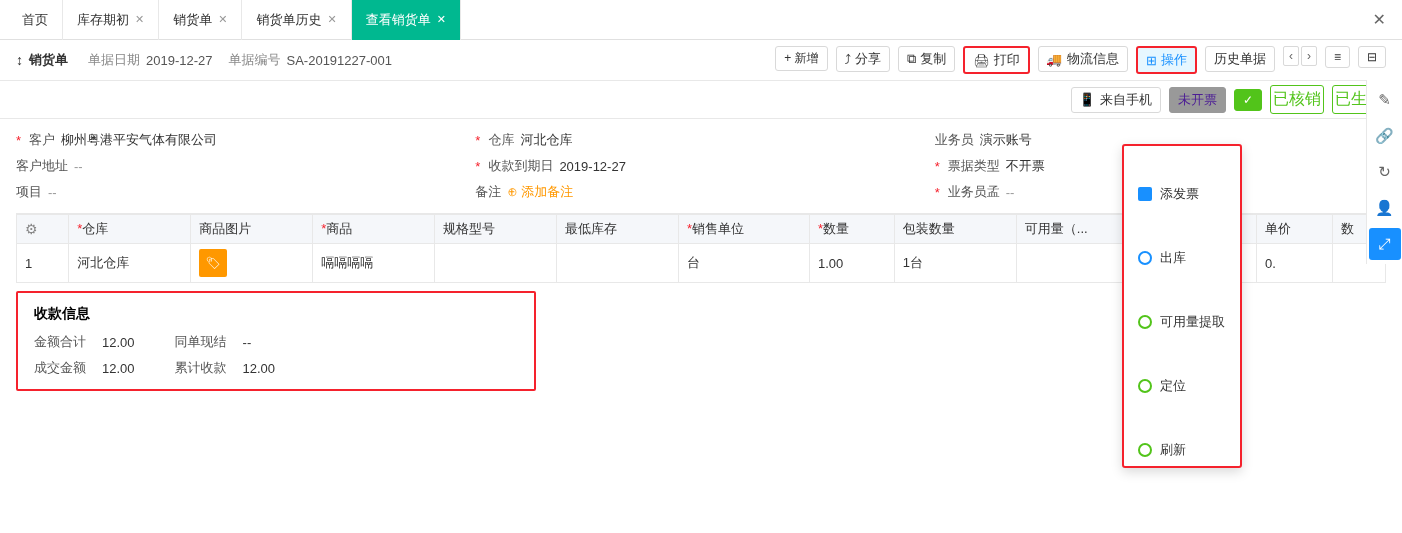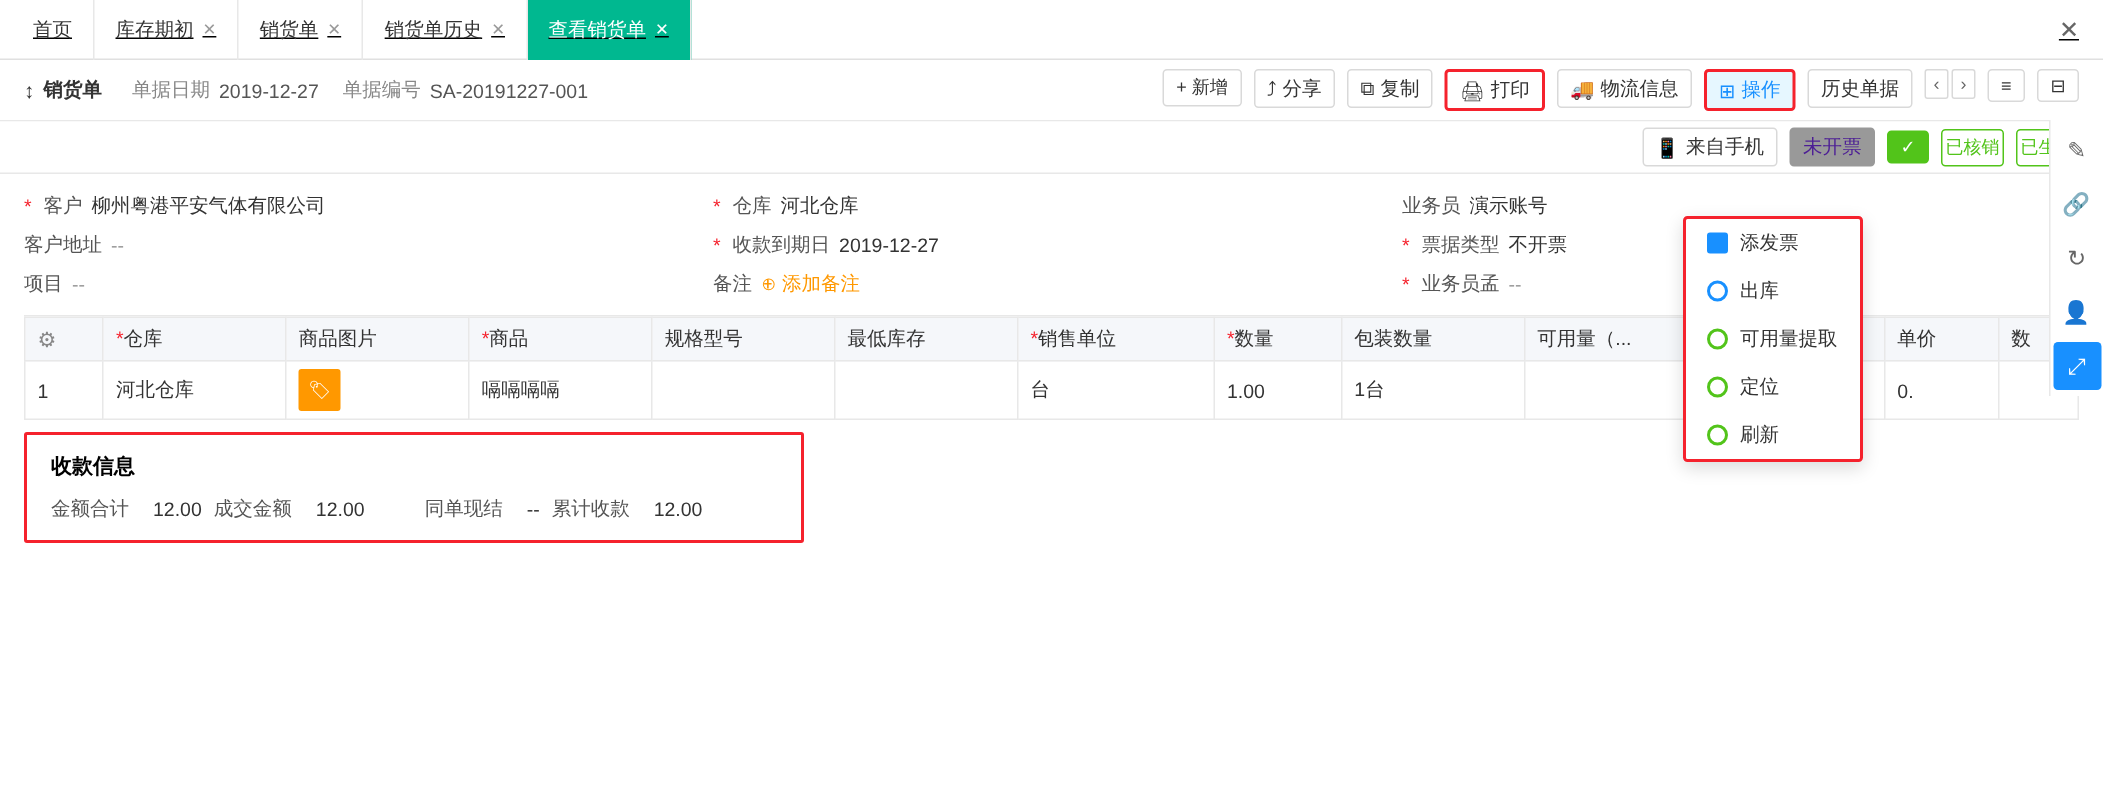--- a/index.html
+++ b/index.html
@@ -3,21 +3,20 @@
   <meta charset="utf-8">
   <style>
     * { box-sizing: border-box; margin: 0; padding: 0; font-family: 'Microsoft YaHei', SimSun, sans-serif; font-size: 13px; }
     body { background: #f0f2f5; overflow: hidden; }
 
     
     .tab-bar {
       display: flex; align-items: center; background: #fff;
       border-bottom: 1px solid #e0e0e0; height: 40px; padding: 0 8px;
       position: relative;
-      text-decoration: underline;
     }
     .tab-item {
       display: flex; align-items: center; padding: 0 14px; height: 40px;
       cursor: pointer; border-right: 1px solid #e8e8e8; color: #333;
       white-space: nowrap; font-size: 13px;
     }
     .tab-item .close-btn {
       margin-left: 6px; color: #999; font-size: 11px; cursor: pointer;
     }
     .tab-item.active {
@@ -47,21 +46,21 @@
       margin-left: auto; display: flex; align-items: flex-start; gap: 8px;
     }
     .action-btn {
       display: flex; align-items: center; gap: 4px; padding: 3px 8px;
       border: 1px solid #d9d9d9; border-radius: 3px; background: #fff;
       cursor: pointer; color: #333; font-size: 12px; white-space: nowrap;
     }
     .action-btn.active { background: #e6f7ff; border-color: #1890ff; color: #1890ff; }
     .action-btn.highlighted { background: #fff; border: 2px solid #f5222d; color: #333; }
     .status-btn {
-      padding: 3px 2px; border-radius: 3px; border: 1px solid; font-size: 12px; cursor: pointer;
+      padding: 3px 2px; border-radius: 3px; border: 1px solid; font-size: 16px; cursor: pointer;
     }
     .status-btn.sold { background: #fff; border-color: #52c41a; color: #52c41a; }
     .status-btn.effective { background: #fff; border-color: #52c41a; color: #52c41a; }
 
     
     .toolbar-row {
       display: flex; align-items: center; padding: 4px 16px; background: #fff;
       border-bottom: 1px solid #e8e8e8; gap: 8px;
     }
     .toolbar-btn {
@@ -109,36 +108,36 @@
     }
     .gear-icon { font-size: 14px; color: #888; }
 
     
     .payment-section {
       border: 2px solid #f5222d; margin: 8px 16px; padding: 12px 16px;
       border-radius: 2px; background: #fff; max-width: 520px;
     }
     .payment-title { font-weight: bold; margin-bottom: 10px; font-size: 14px; }
     .payment-rows { display: flex; gap: 40px; }
-    .payment-col { display: flex; flex-direction: row; gap: 8px; }
+    .payment-col { display: flex; flex-direction: column; gap: 8px; }
     .payment-row { display: flex; align-items: center; gap: 8px; }
     .payment-label { color: #555; white-space: nowrap; min-width: 60px; }
     .payment-value { color: #333; }
     .payment-value.red { color: #f5222d; }
 
     
     .dropdown-overlay {
       position: absolute; top: 104px; right: 160px; z-index: 1000;
       background: #fff; border: 2px solid #f5222d;
       box-shadow: 0 4px 12px rgba(0,0,0,0.15); border-radius: 3px;
       min-width: 120px;
     }
     .dropdown-item {
       display: flex; align-items: center; gap: 8px; padding: 7px 14px;
-      cursor: pointer; color: #333; font-size: 13px;
+      cursor: pointer; color: #333; font-size: 13px; margin-top: 32px;
     }
     .dropdown-icon-square { width: 14px; height: 14px; background: #1890ff; border-radius: 2px; flex-shrink: 0; }
     .dropdown-icon-circle { width: 14px; height: 14px; border: 2px solid #1890ff; border-radius: 50%; flex-shrink: 0; }
     .dropdown-icon-circle-outline { width: 14px; height: 14px; border: 2px solid #52c41a; border-radius: 50%; flex-shrink: 0; }
 
     
     .right-sidebar {
       position: absolute; right: 0; top: 40px; width: 36px;
       background: #fff; border-left: 1px solid #e8e8e8;
       display: flex; flex-direction: column; align-items: center; padding: 4px 0; gap: 4px;

